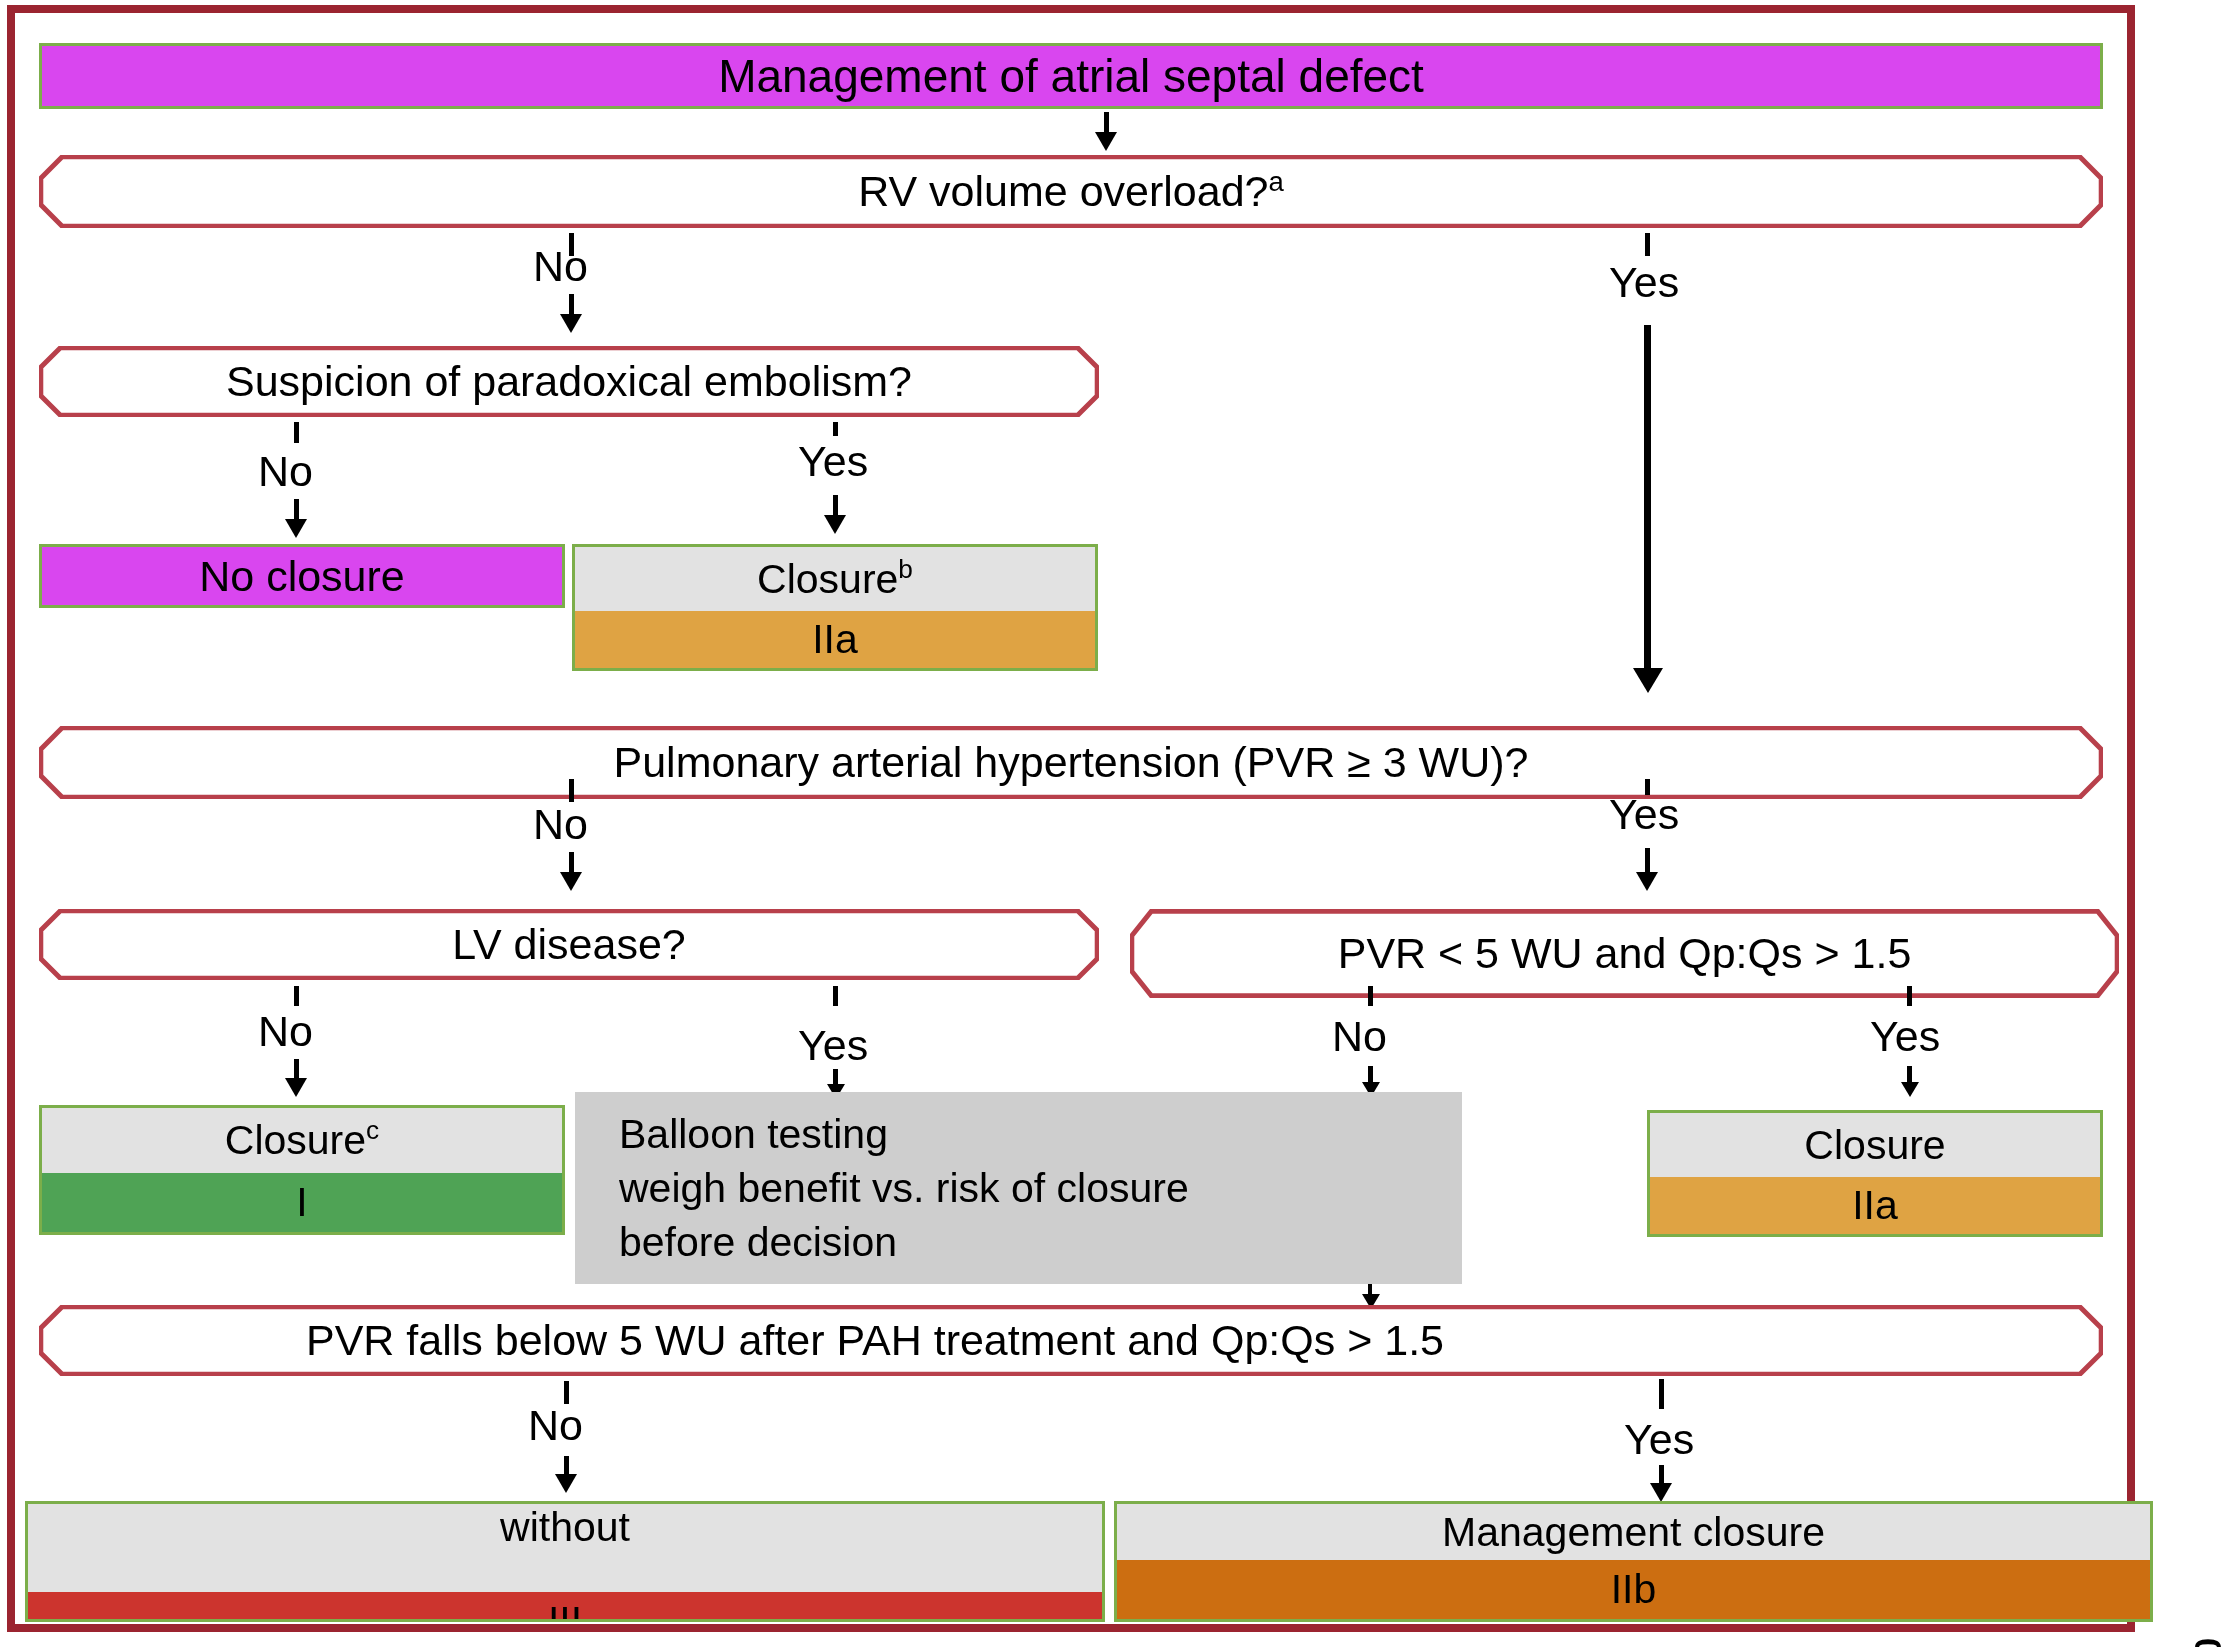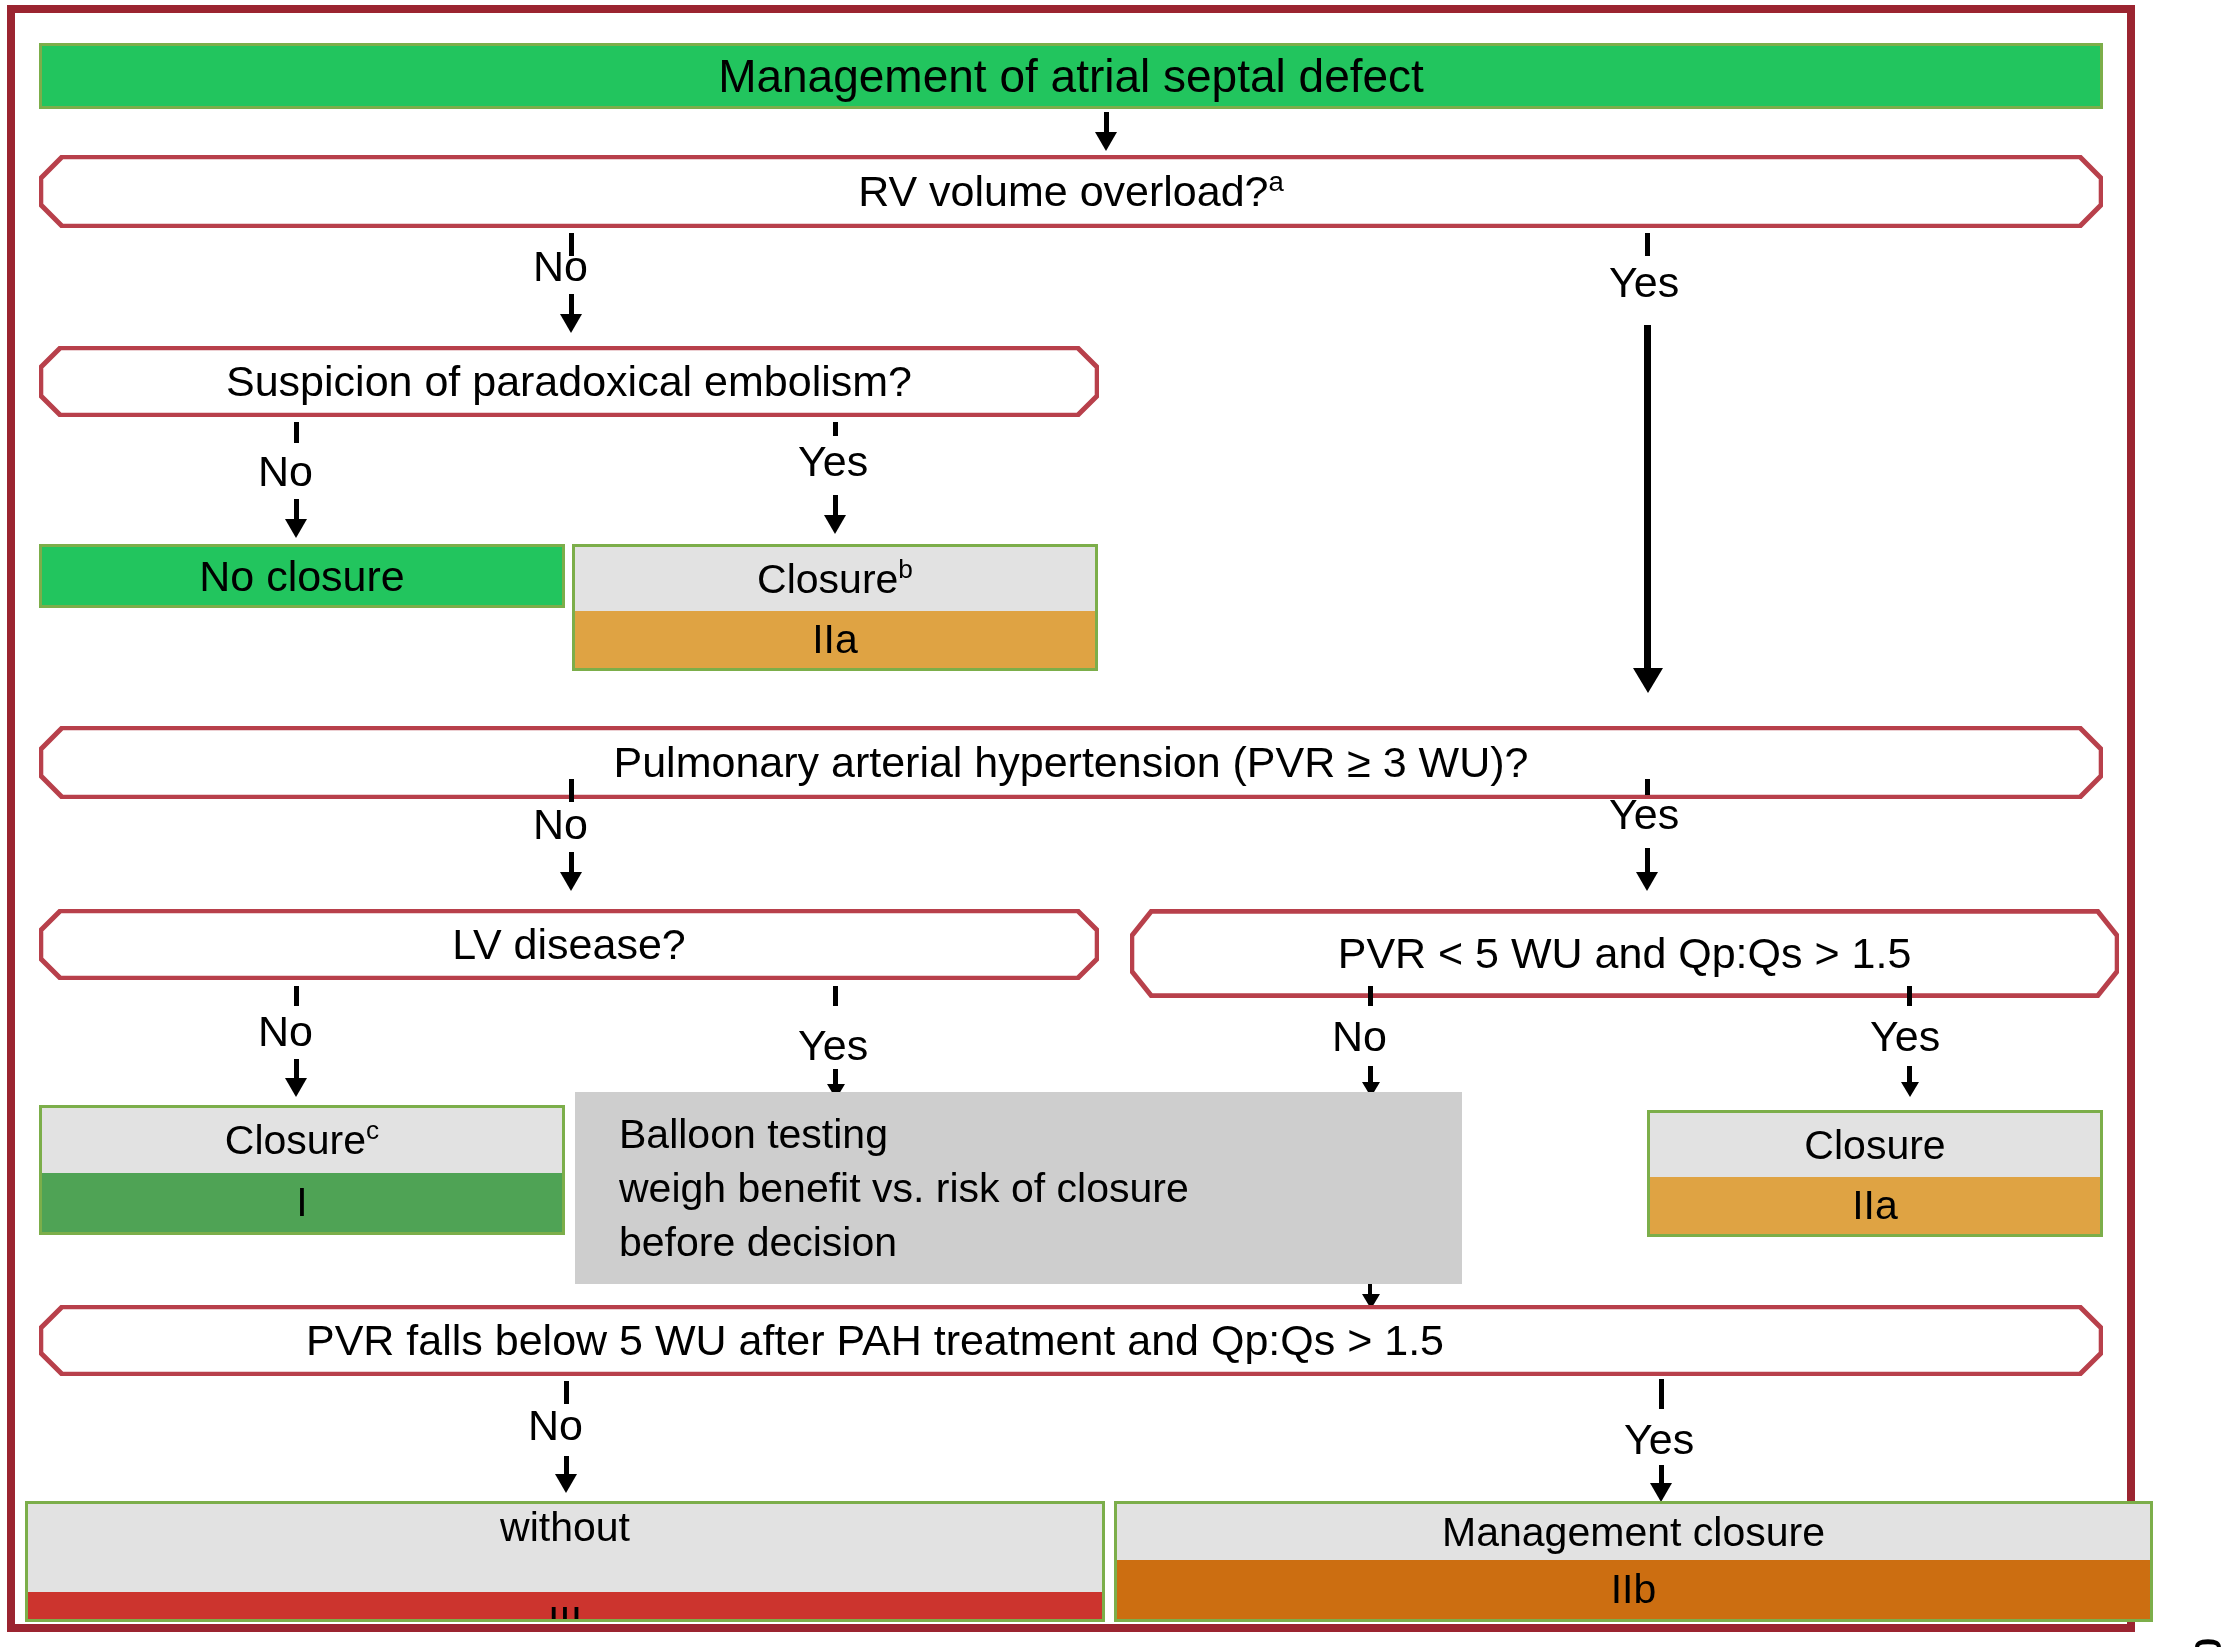--- a/index.html
+++ b/index.html
@@ -21,21 +21,21 @@
     border:8px solid #9B2430;
     box-sizing:border-box;
     background:#fff;
   }
 
   
   .abs{position:absolute;box-sizing:border-box;}
 
   
   .resbox{
-    background:#22c55e;
+    background:#d946ef;
     border:3.6px solid #7CAE4A;
     display:flex;align-items:center;justify-content:center;
     text-align:center;
     color:#000;
   }
   .title-box{
     font-size:46px;
     letter-spacing:0px;
   }
   

